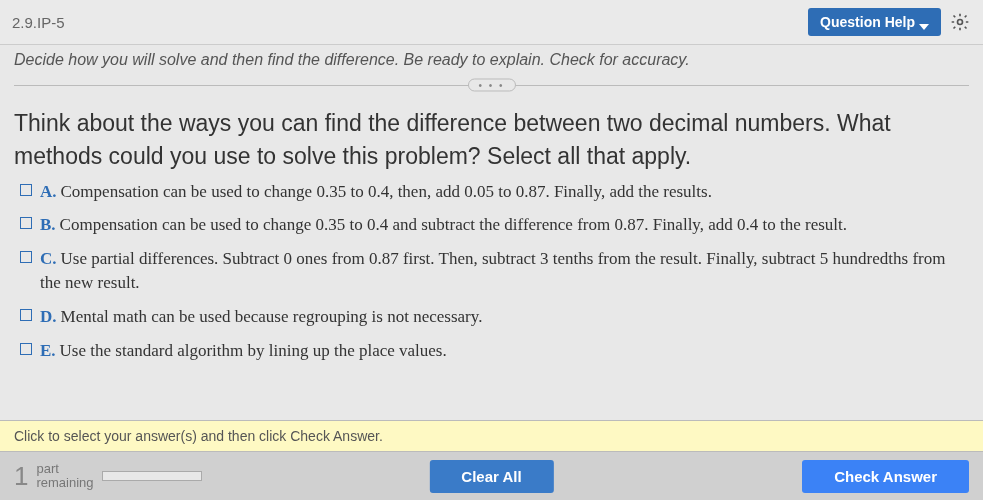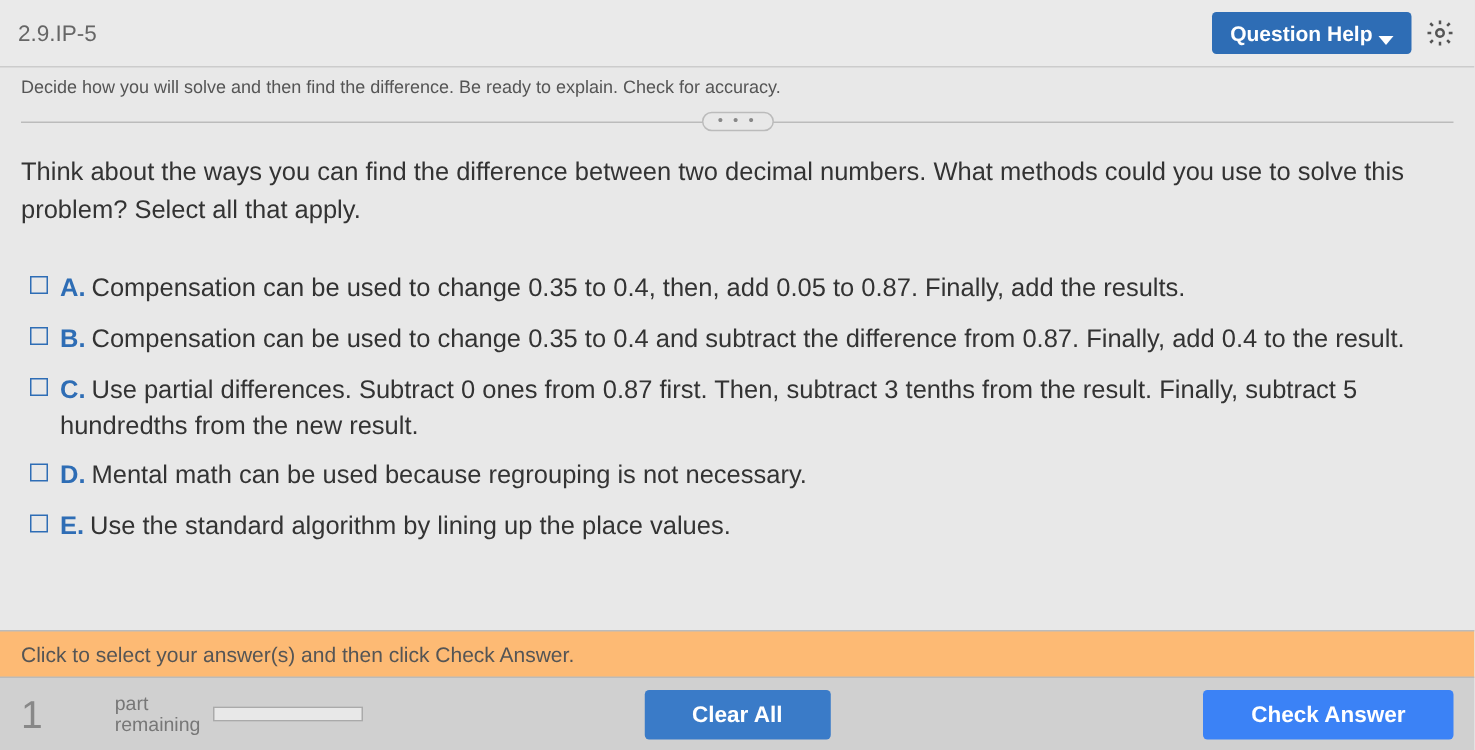--- a/index.html
+++ b/index.html
@@ -50,23 +50,24 @@
     }
     .gear {
       width: 22px; height: 22px;
       cursor: pointer;
       display:flex;align-items:center;justify-content:center;
       color:#555;
     }
     .subheader {
       padding: 6px 14px 0 14px;
       color: #555;
-      font-size: 12px;
+      font-size: 16px;
       white-space: nowrap;
       overflow: hidden;
+      font-style: italic;
     }
     .divider-wrap {
       position: relative;
       height: 24px;
       margin: 4px 14px 0 14px;
     }
     .divider-line {
       position:absolute;
       left:0;right:0;top:50%;
       border-top:1px solid #bbb;
@@ -81,23 +82,23 @@
       padding:0 10px;
       font-size:10px;
       color:#888;
       letter-spacing:2px;
     }
     .content {
       padding: 10px 14px 0 14px;
     }
     .prompt {
       color: #333;
-      font-size: 17px;
+      font-size: 23px;
       line-height: 1.45;
-      margin-bottom: 28px;
+      margin-bottom: 6px;
     }
     .options {
       display: flex;
       flex-direction: column;
       gap: 10px;
       padding-left: 6px;
     }
     .option {
       display: flex;
       align-items: flex-start;
@@ -111,26 +112,26 @@
       border: 1.5px solid #2e6db5;
       margin-top: 4px;
       flex-shrink: 0;
       cursor: pointer;
     }
     .opt-letter {
       color: #2e6db5;
       font-weight: bold;
       margin-right: 4px;
     }
-    .opt-text { flex:1; }
+    .opt-text { flex:1;font-family:Liberation Serif, serif; }
     .instr-bar {
       position:absolute;
       left:0;right:0;
       bottom:48px;
-      background:#fdba74;
+      background:#fef9c3;
       border-top:1px solid #bbb;
       border-bottom:1px solid #bbb;
       padding:7px 14px;
       font-size:14px;
       color:#555;
     }
     .bottom-bar {
       position:absolute;
       left:0;right:0;bottom:0;
       height:48px;
@@ -145,21 +146,21 @@
       align-items:center;
       gap:8px;
       color:#777;
       font-size:13px;
     }
     .parts-num {
       font-size:26px;
       color:#888;
       font-weight:normal;
     }
-    .parts-label { line-height:1.1;margin-left:40px; }
+    .parts-label { line-height:1.1; }
     .progress {
       width:100px;height:10px;
       border:1px solid #aaa;
       background:#e8e8e8;
     }
     .btn {
       border:none;
       padding:8px 32px;
       font-size:15px;
       font-weight:bold;

